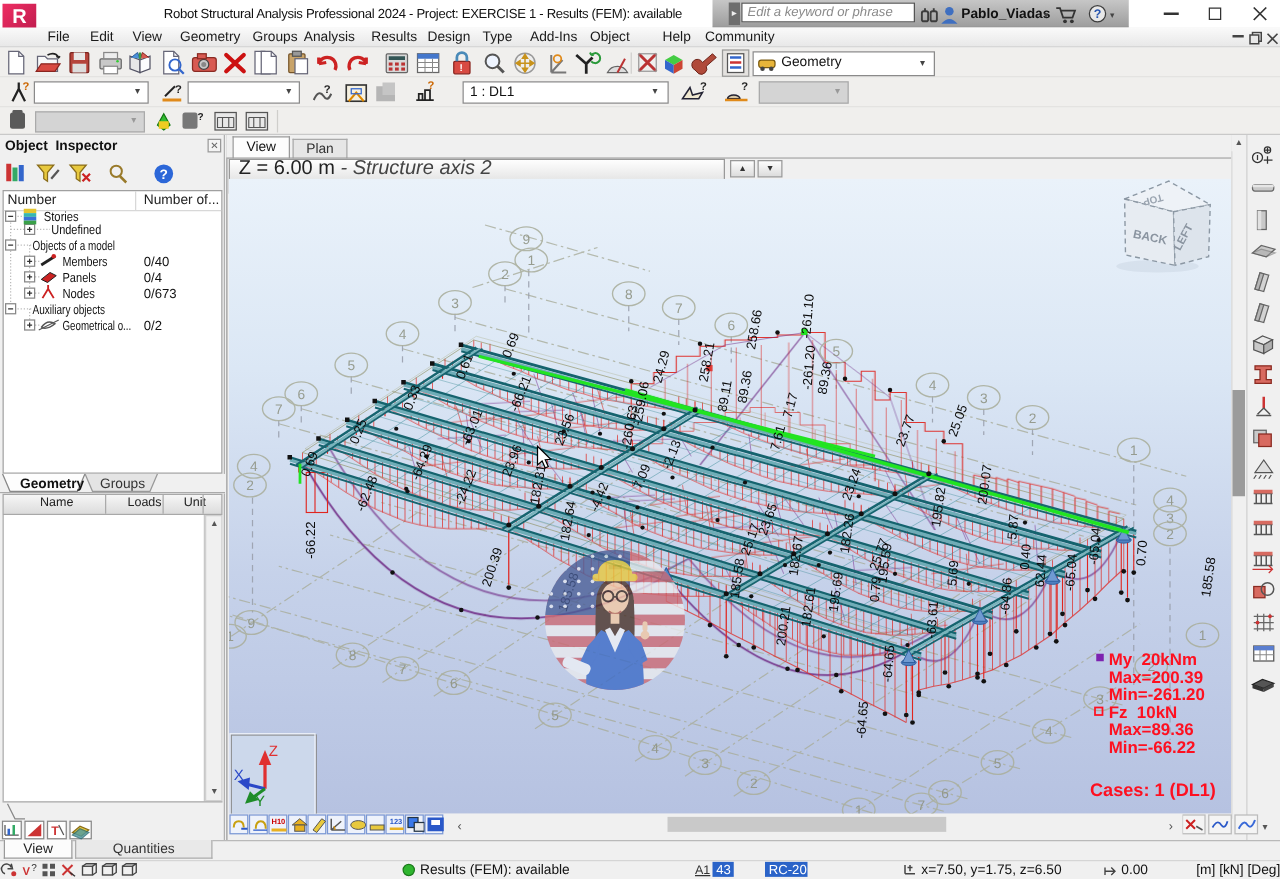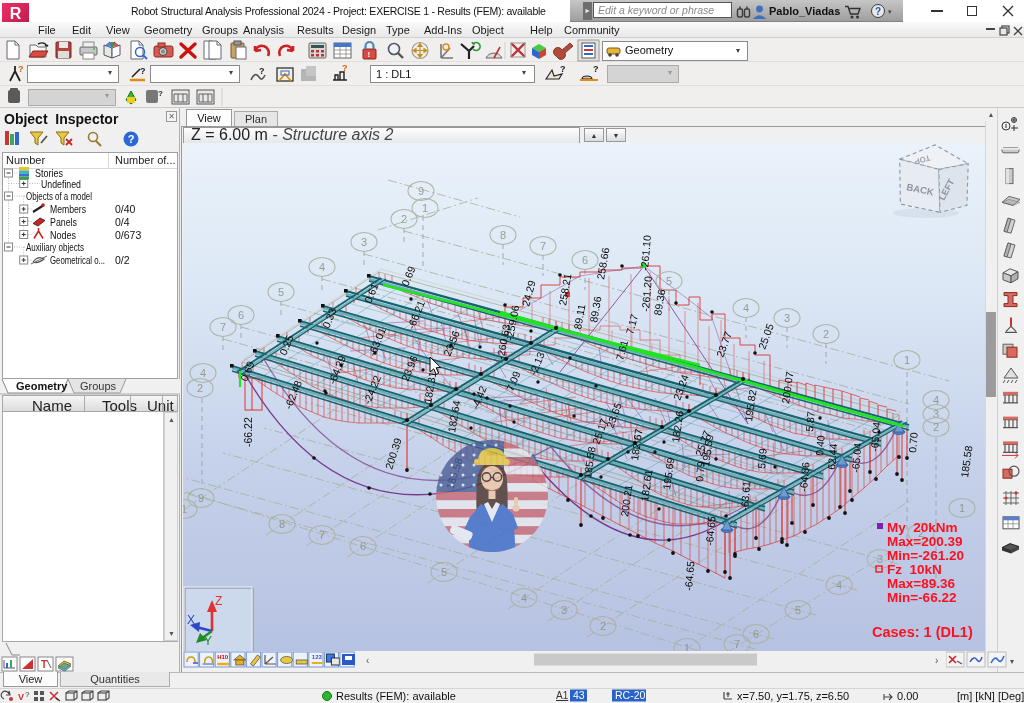--- a/index.html
+++ b/index.html
@@ -197,21 +197,21 @@
     <rect x="172" y="4" width="17" height="14" fill="#e8e8e8" stroke="#555"></rect>
     <path d="M174,8 h13 M174,8 v8 h13 v-8 M178,8 v8 M183,8 v8" stroke="#555" stroke-width="0.9" fill="none"></path>
     <rect x="197" y="4" width="17" height="14" fill="#e8e8e8" stroke="#555"></rect>
     <path d="M199,8 h13 M199,8 v8 h13 v-8 M203,8 v8 M208,8 v8" stroke="#555" stroke-width="0.9" fill="none"></path>
     <line x1="222" y1="2" x2="222" y2="20" stroke="#cfcecb"></line>
   </svg>
 <div class="abs" style="left:28px;top:89px;width:88px;height:17px;background:#d4d4d4;border:1px solid #aaa;"></div>
 <div class="abs" style="left:105px;top:91px;font-size:8px;color:#999;">▾</div>
 
 <div class="abs" style="left:0;top:108px;width:180px;height:564px;background:#f0f0f0;border-right:1px solid #b0b0b0;"></div>
-<div class="abs" style="left:4px;top:111px;font-size:14px;font-weight:bold;color:#111;">Object&nbsp; Inspector</div>
+<div class="abs" style="left:4px;top:111px;font-size:11px;font-weight:bold;color:#111;">Object&nbsp; Inspector</div>
 <div class="abs" style="left:166px;top:111px;width:11px;height:11px;border:1px solid #999;background:#f4f4f4;color:#666;font-size:8px;line-height:9px;text-align:center;">✕</div>
 <svg class="abs" style="left:0;top:127px;" width="180" height="25" viewBox="0 0 180 25">
     <g>
       <rect x="5" y="4" width="4" height="14" fill="#c33"></rect>
       <rect x="10" y="7" width="4" height="11" fill="#3a6"></rect>
       <rect x="15" y="5" width="4" height="13" fill="#36c"></rect>
     </g>
     <path d="M30,5 h13 l-5,6 v7 l-3,-2 v-5 Z" fill="#e8c93e" stroke="#8a6d1a"></path>
     <line x1="41" y1="16" x2="47" y2="9" stroke="#555" stroke-width="1.8"></line>
     <path d="M56,5 h13 l-5,6 v7 l-3,-2 v-5 Z" fill="#e8c93e" stroke="#8a6d1a"></path>
@@ -294,23 +294,23 @@
 <svg class="abs" style="left:0;top:379px;" width="180" height="16" viewBox="0 0 180 16">
     <rect x="0" y="0" width="180" height="16" fill="#f0f0f0"></rect>
     <path d="M2,0 L8,14 L62,14 L68,0" fill="#fdfdfd" stroke="#888" stroke-width="1"></path>
     <path d="M68,0 L74,14 L120,14 L126,0" fill="#e4e4e4" stroke="#999" stroke-width="1"></path>
     <text x="16" y="11" font-size="11" font-weight="bold" fill="#111" font-family="Liberation Sans, sans-serif">Geometry</text>
     <text x="80" y="11" font-size="11" fill="#333" font-family="Liberation Sans, sans-serif">Groups</text>
     <line x1="0" y1="15" x2="180" y2="15" stroke="#aaa"></line>
   </svg>
 
 <div class="abs" style="left:2px;top:395px;width:176px;height:17px;background:linear-gradient(#f6f6f6,#dcdcdc);border:1px solid #a8a8a8;"></div>
-<div class="abs" style="left:2px;top:395px;width:176px;height:17px;font-size:15px;color:#222;">
+<div class="abs" style="left:2px;top:395px;width:176px;height:17px;font-size:10px;color:#222;">
     <span class="abs" style="left:30px;top:2px;">Name</span>
-    <span class="abs" style="left:100px;top:2px;">Tools</span>
+    <span class="abs" style="left:100px;top:2px;">Loads</span>
     <span class="abs" style="left:145px;top:2px;">Unit</span>
   </div>
 <div class="abs" style="left:84px;top:396px;width:1px;height:15px;background:#aaa;"></div>
 <div class="abs" style="left:130px;top:396px;width:1px;height:15px;background:#aaa;"></div>
 <div class="abs" style="left:162px;top:396px;width:1px;height:15px;background:#aaa;"></div>
 <div class="abs" style="left:2px;top:412px;width:162px;height:229px;background:#fff;border-left:1px solid #a8a8a8;border-right:1px solid #c8c8c8;"></div>
 <div class="abs" style="left:164px;top:412px;width:14px;height:229px;background:#f0f0f0;border:1px solid #d0d0d0;"></div>
 <div class="abs" style="left:168px;top:416px;font-size:7px;color:#555;">▲</div>
 <div class="abs" style="left:168px;top:630px;font-size:7px;color:#555;">▼</div>
 <div class="abs" style="left:2px;top:641px;width:176px;height:1px;background:#a8a8a8;"></div>

